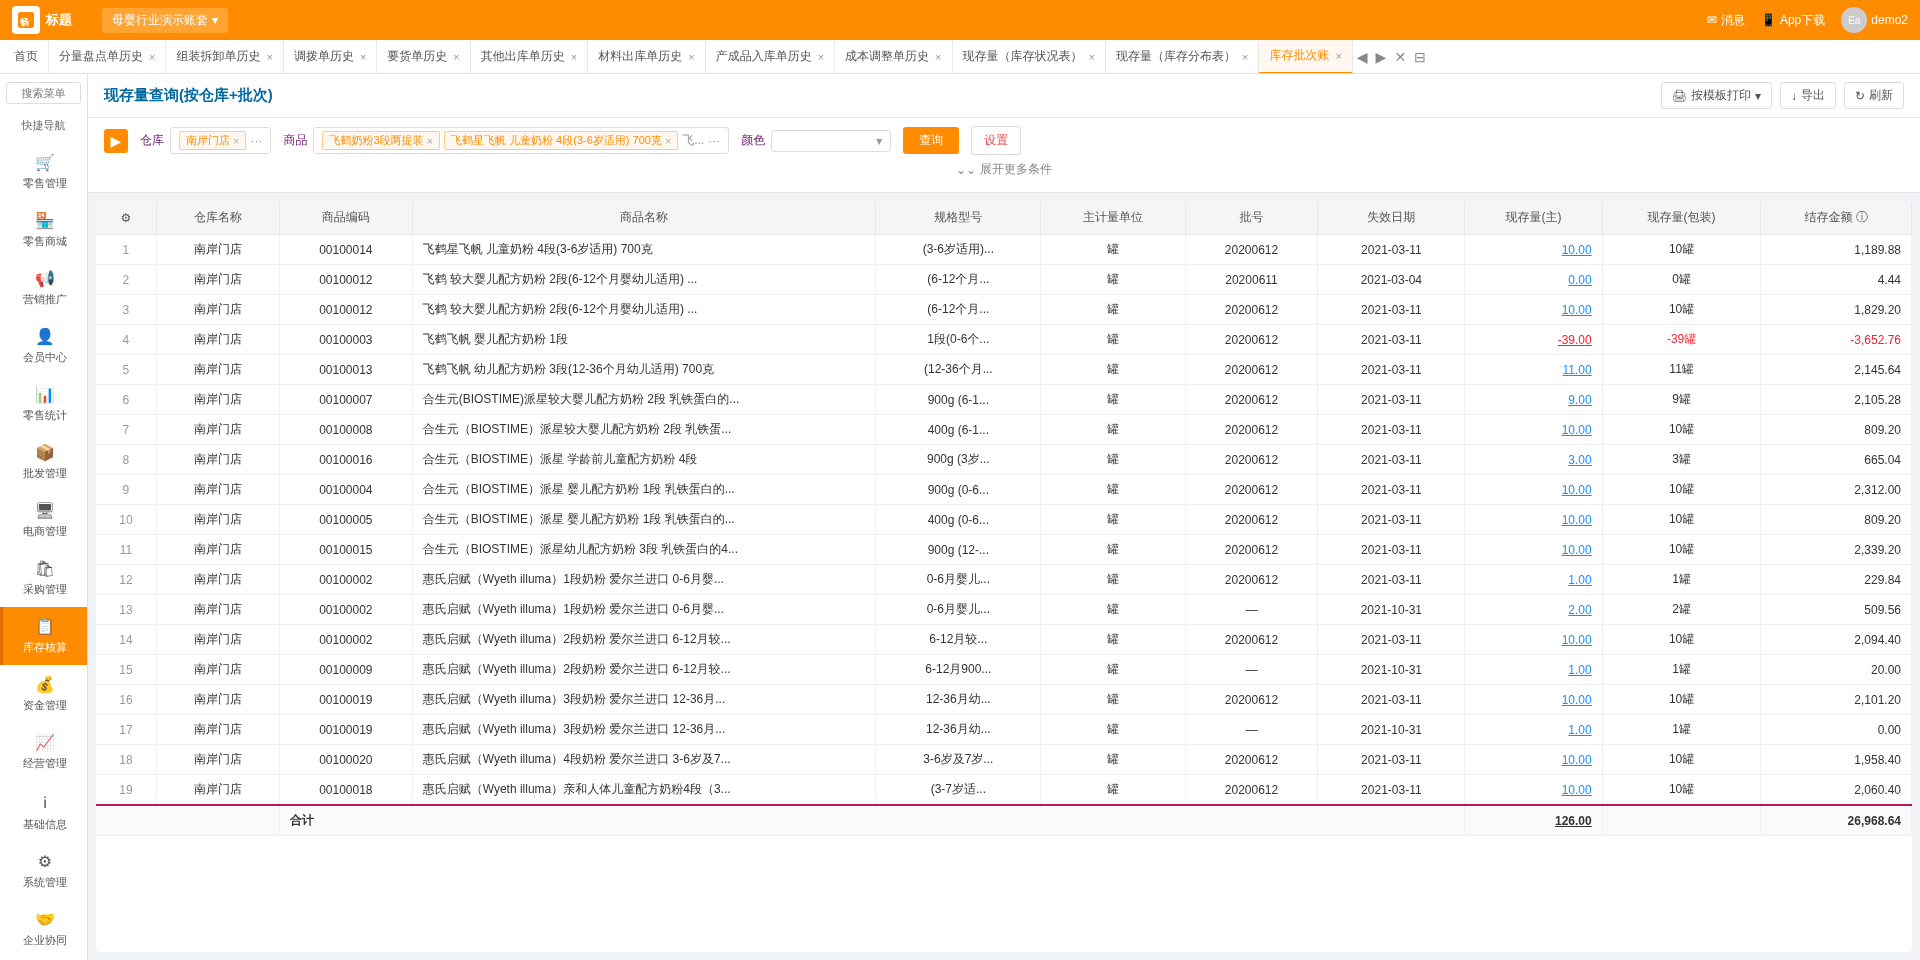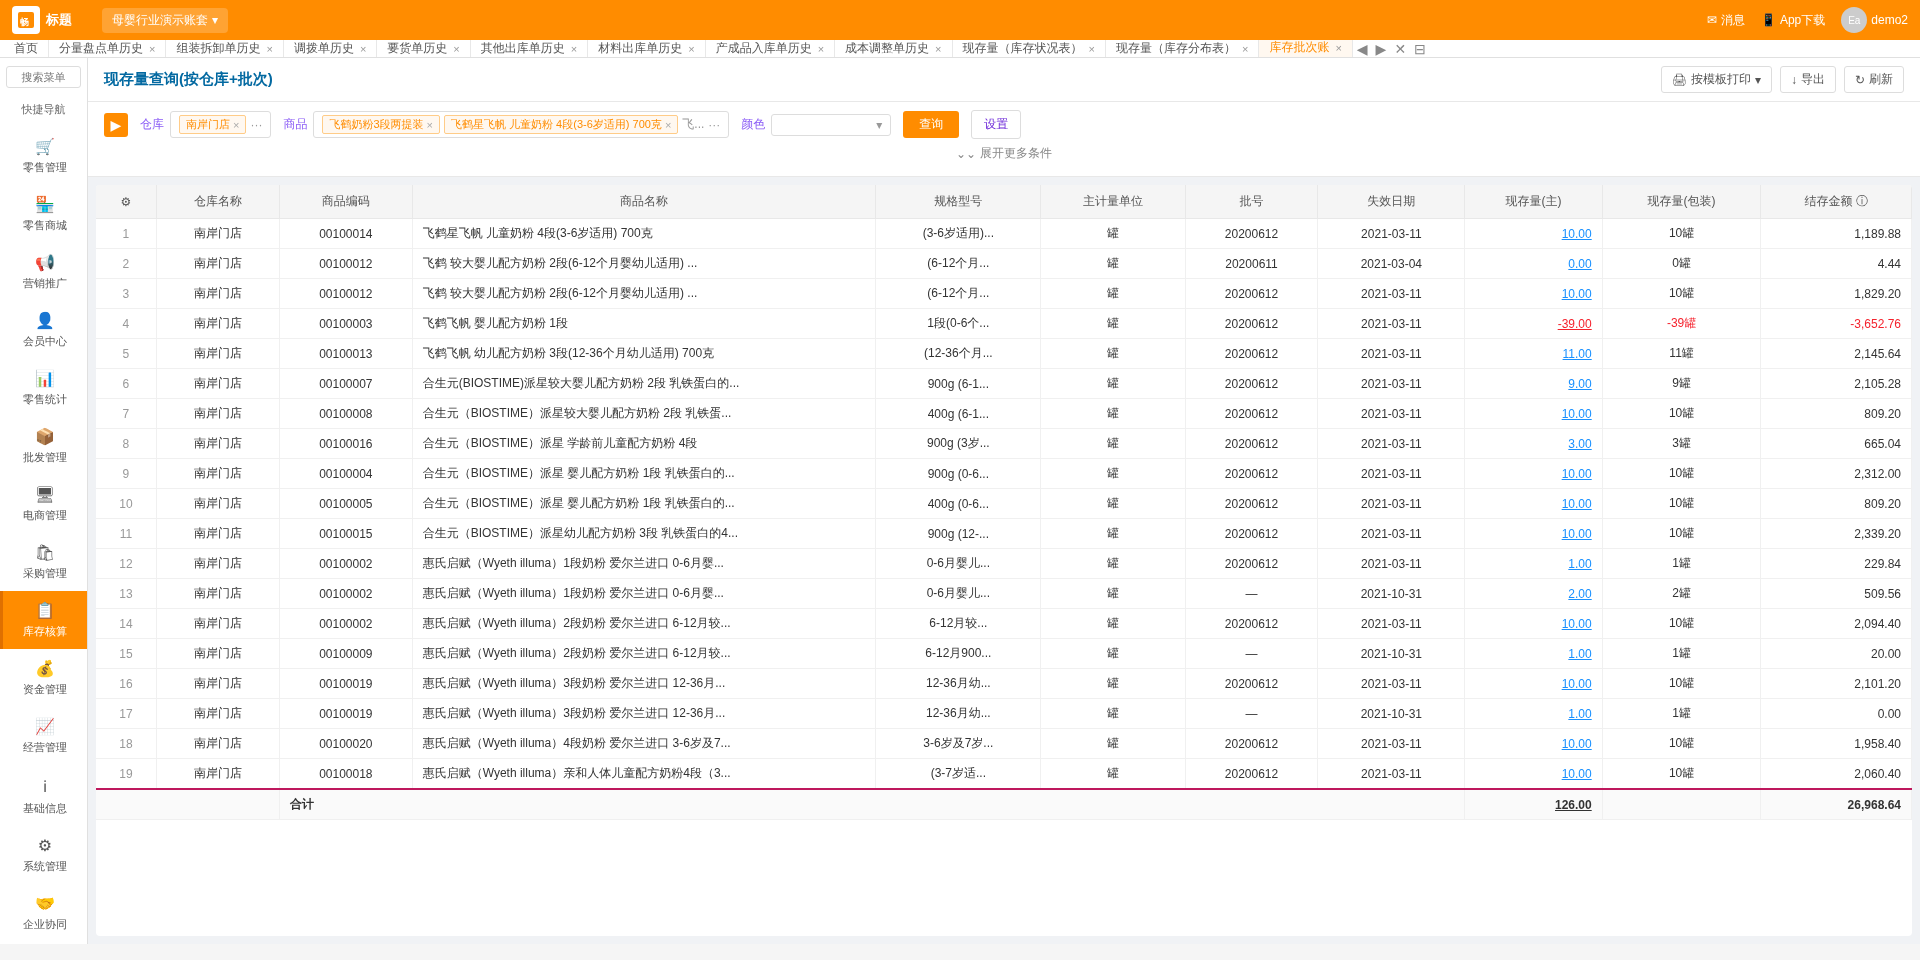--- a/index.html
+++ b/index.html
@@ -14,21 +14,21 @@
     .logo-icon { width: 28px; height: 28px; background: white; border-radius: 4px; display: flex; align-items: center; justify-content: center; }
     .logo-icon svg { width: 20px; height: 20px; }
     .org-selector { display: flex; align-items: center; gap: 4px; background: rgba(255,255,255,0.2); border-radius: 4px; padding: 4px 10px; color: white; font-size: 12px; cursor: pointer; }
     .top-right { margin-left: auto; display: flex; align-items: center; gap: 16px; color: white; font-size: 12px; }
     .top-right-item { display: flex; align-items: center; gap: 4px; cursor: pointer; }
     .avatar { width: 26px; height: 26px; border-radius: 50%; background: #ccc; display: flex; align-items: center; justify-content: center; font-size: 11px; color: #666; overflow: hidden; }
 
     
     .tab-bar {
       display: flex; align-items: center; background: #fff; border-bottom: 1px solid #e0e0e0;
-      height: 18px; padding: 0 4px; overflow: hidden;
+      height: 34px; padding: 0 4px; overflow: hidden;
     }
     .tab-item {
       display: flex; align-items: center; gap: 4px; padding: 0 10px; height: 34px;
       font-size: 12px; color: #555; cursor: pointer; border-right: 1px solid #e8e8e8;
       white-space: nowrap; flex-shrink: 0;
     }
     .tab-item.active { color: #ff8c00; border-bottom: 2px solid #ff8c00; background: #fff8f0; }
     .tab-item .tab-close { color: #999; margin-left: 2px; font-size: 11px; cursor: pointer; }
     .tab-nav-btn { padding: 0 4px; color: #888; cursor: pointer; font-size: 14px; }
 
@@ -64,21 +64,21 @@
     .page-actions { display: flex; align-items: center; gap: 8px; }
     .btn-print { display: flex; align-items: center; gap: 4px; padding: 4px 10px; border: 1px solid #ddd; background: white; border-radius: 3px; font-size: 12px; cursor: pointer; color: #555; }
     .btn-export { display: flex; align-items: center; gap: 4px; padding: 4px 10px; border: 1px solid #ddd; background: white; border-radius: 3px; font-size: 12px; cursor: pointer; color: #555; }
     .btn-refresh { display: flex; align-items: center; gap: 4px; padding: 4px 10px; border: 1px solid #ddd; background: white; border-radius: 3px; font-size: 12px; cursor: pointer; color: #555; }
 
     
     .filter-area { background: white; padding: 8px 16px; border-bottom: 1px solid #e8e8e8; }
     .filter-row { display: flex; align-items: center; gap: 12px; flex-wrap: nowrap; }
     .filter-expand-btn { width: 24px; height: 24px; background: #ff8c00; color: white; border-radius: 3px; display: flex; align-items: center; justify-content: center; cursor: pointer; font-size: 14px; flex-shrink: 0; }
     .filter-item { display: flex; align-items: center; gap: 6px; }
-    .filter-label { color: #8b5cf6; font-size: 12px; white-space: nowrap; }
+    .filter-label { color: #701a75; font-size: 12px; white-space: nowrap; }
     .filter-tag-box {
       display: flex; align-items: center; gap: 4px; padding: 3px 8px;
       border: 1px solid #ddd; border-radius: 3px; background: #fff;
       min-width: 100px; max-width: 160px; font-size: 12px;
     }
     .filter-tag { background: #fff8f0; border: 1px solid #ffcc88; color: #ff8c00; padding: 1px 6px; border-radius: 2px; font-size: 11px; display: flex; align-items: center; gap: 3px; }
     .filter-tag .x { cursor: pointer; color: #aaa; }
     .filter-more { color: #999; font-size: 12px; cursor: pointer; }
     .filter-dots { color: #999; font-size: 12px; cursor: pointer; }
     .filter-product-box {
@@ -90,21 +90,21 @@
       display: flex; align-items: center; gap: 4px; padding: 3px 8px;
       border: 1px solid #ddd; border-radius: 3px; background: #fff;
       min-width: 120px; font-size: 12px;
     }
     .color-arrow { color: #999; margin-left: auto; }
     .btn-query {
       background: #ff8c00; color: white; border: none; border-radius: 3px;
       padding: 5px 16px; font-size: 12px; cursor: pointer; white-space: nowrap;
     }
     .btn-settings {
-      background: white; color: #6d28d9; border: 1px solid #ddd; border-radius: 3px;
+      background: white; color: #ef4444; border: 1px solid #ddd; border-radius: 3px;
       padding: 5px 12px; font-size: 12px; cursor: pointer; white-space: nowrap;
     }
     .expand-more { text-align: center; padding: 6px; color: #888; font-size: 12px; cursor: pointer; }
     .expand-more span { display: flex; align-items: center; justify-content: center; gap: 4px; }
 
     
     .table-container { flex: 1; overflow: auto; background: white; margin: 8px; border-radius: 4px; }
     table { width: 100%; border-collapse: collapse; font-size: 12px; }
     thead tr { background: #f5f5f5; }
     th {

